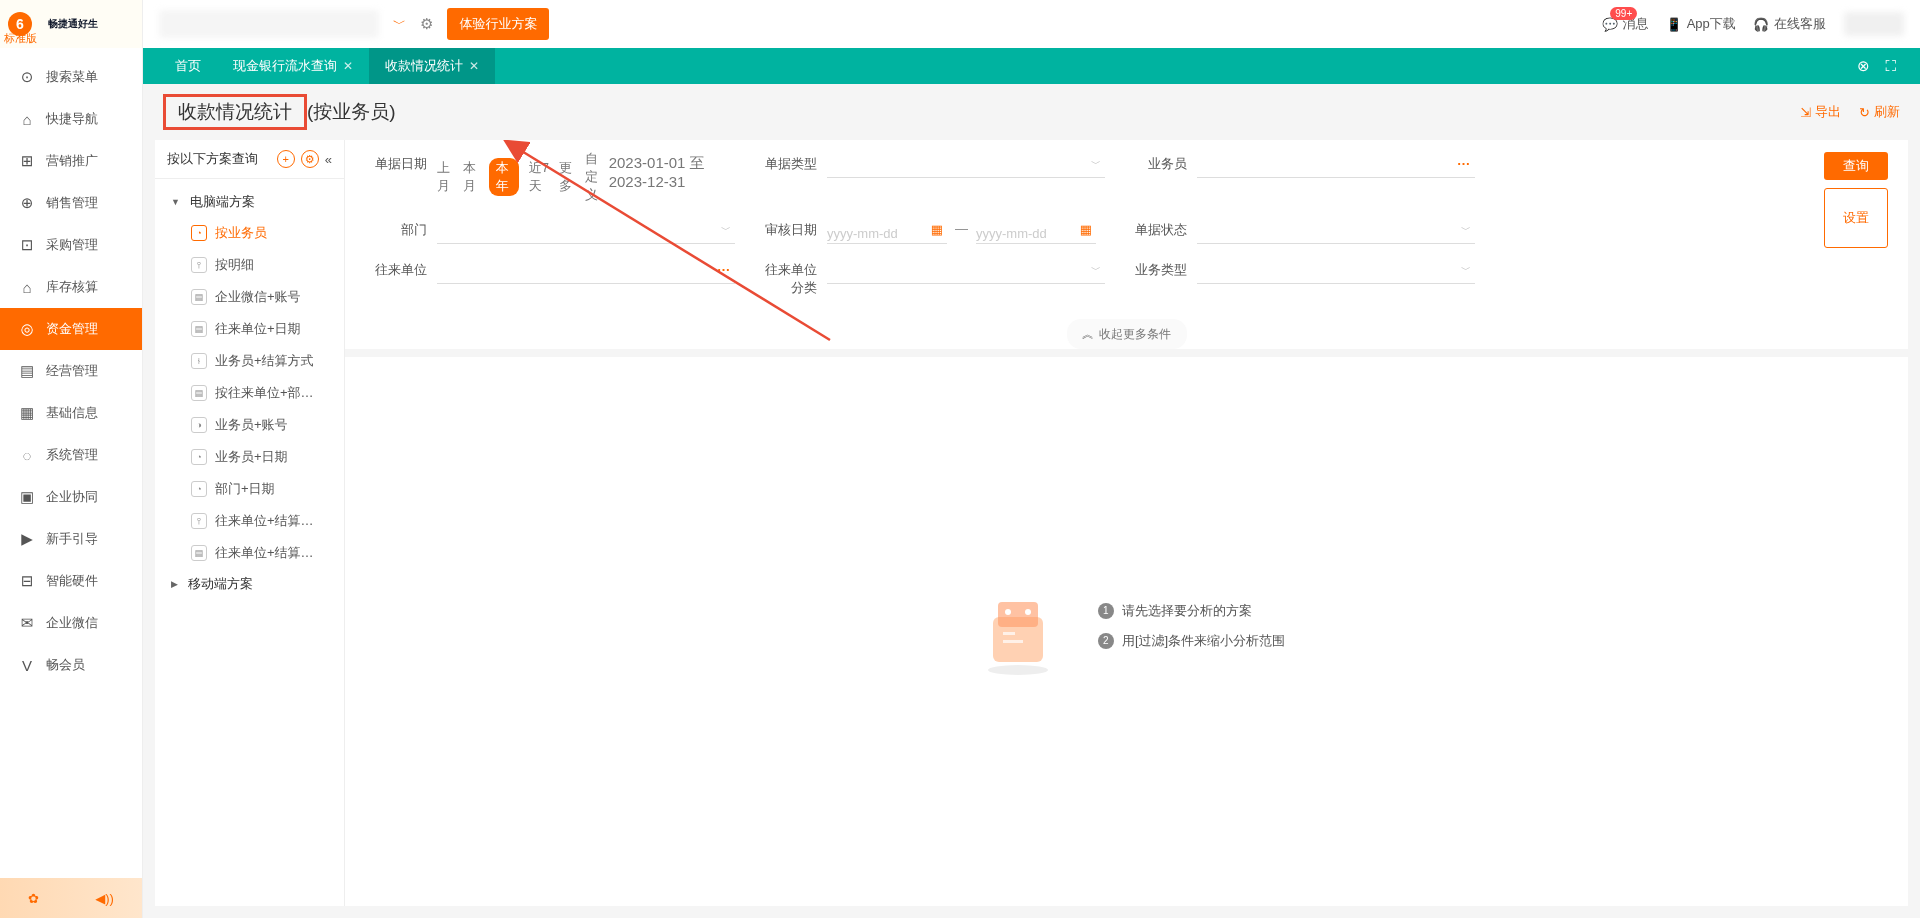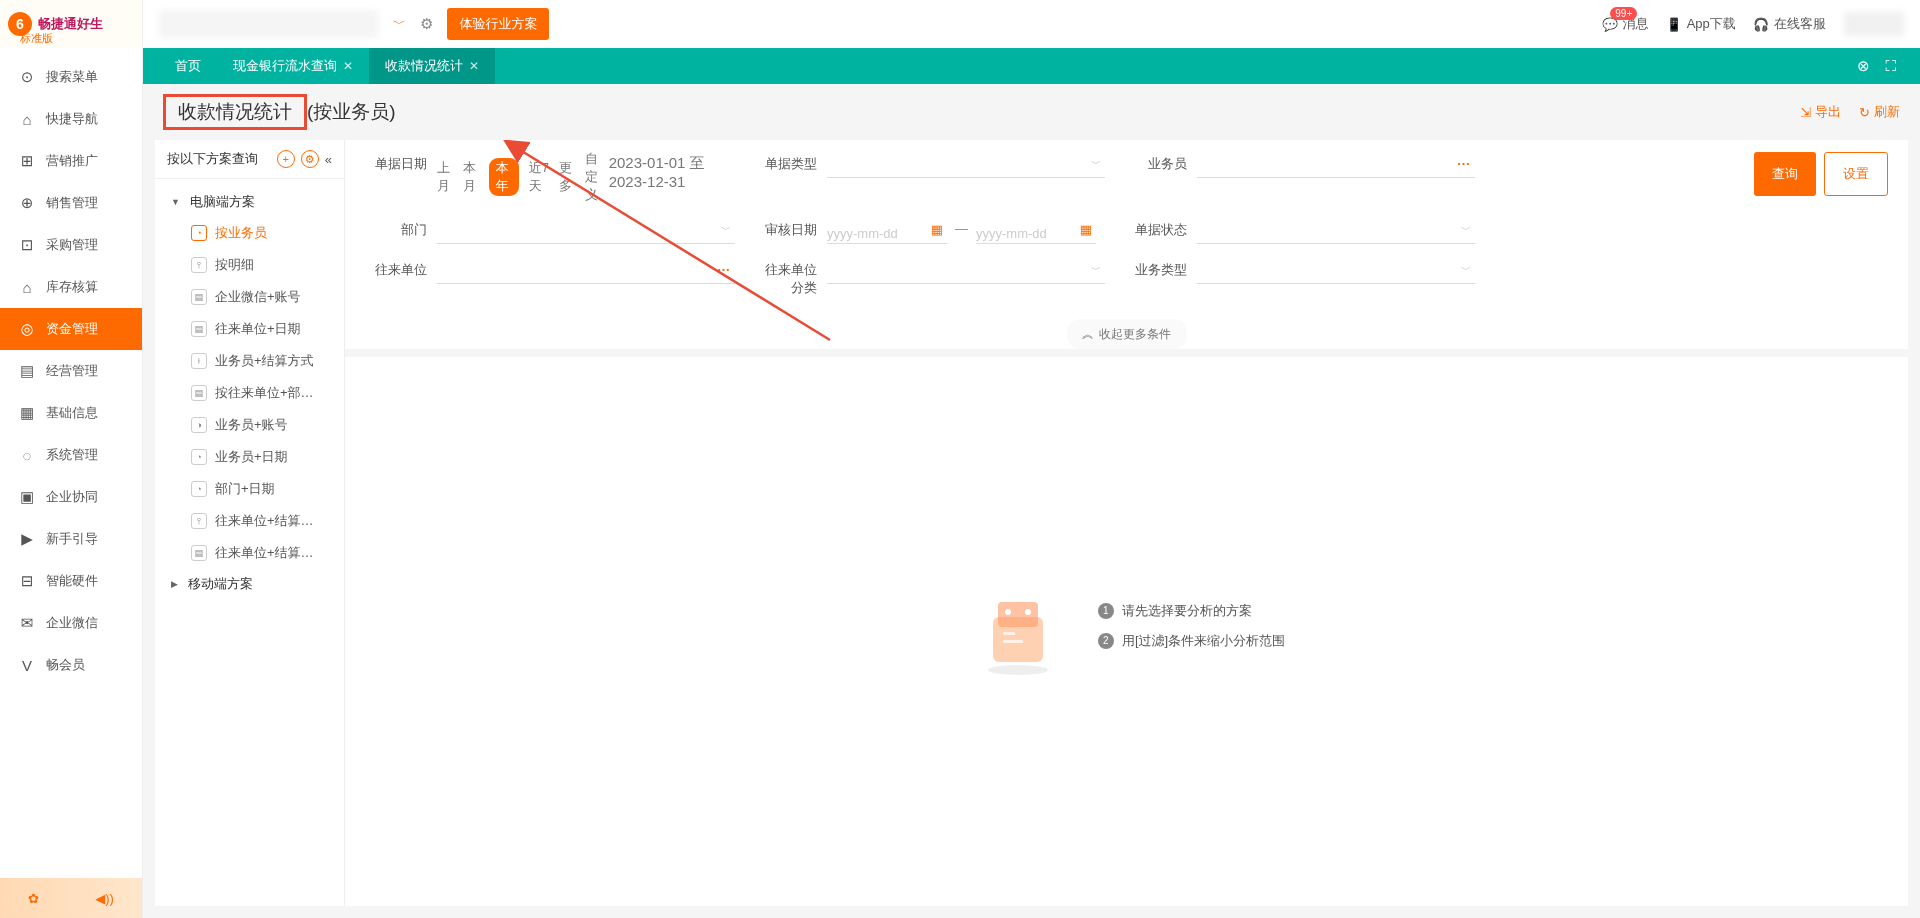--- a/index.html
+++ b/index.html
@@ -4,22 +4,22 @@
   <style>
     * { margin: 0; padding: 0; box-sizing: border-box; }
     body { font-family: "Microsoft YaHei", Arial, sans-serif; font-size: 13px; color: #333; background: #fff; overflow: hidden; }
     
     .app { display: flex; height: 918px; width: 1920px; position: relative; }
     
     
     .sidebar { width: 143px; background: #fff; border-right: 1px solid #eee; display: flex; flex-direction: column; }
     .logo-area { height: 48px; background: #fffdf5; display: flex; align-items: center; padding: 4px 8px; position: relative; }
     .logo-icon { width: 24px; height: 24px; background: #ff6a00; border-radius: 50%; color: #fff; display: flex; align-items: center; justify-content: center; font-weight: bold; font-size: 14px; }
-    .logo-text { margin-left: 6px; color: #be185d; font-size: 13px; font-weight: bold; }
-    .logo-edition { position: absolute; bottom: 2px; left: 20px; font-size: 11px; color: #ff6a00; }
+    .logo-text { margin-left: 16px; color: #0f172a; font-size: 10px; font-weight: bold; }
+    .logo-edition { position: absolute; bottom: 2px; left: 4px; font-size: 11px; color: #ff6a00; }
     .sidebar-menu { flex: 1; padding-top: 8px; }
     .menu-item { display: flex; align-items: center; padding: 12px 18px; cursor: pointer; color: #555; }
     .menu-item.active { background: #ff6a00; color: #fff; }
     .menu-ico { width: 18px; height: 18px; display: inline-flex; align-items: center; justify-content: center; margin-right: 10px; font-size: 15px; }
     .sidebar-footer { height: 40px; background: linear-gradient(to right, #ffd9b3, #ffe6cc); display: flex; align-items: center; justify-content: space-around; color: #ff6a00; }
     
     
     .main { flex: 1; display: flex; flex-direction: column; background: #f5f5f5; }
     
     
@@ -82,21 +82,21 @@
     .date-ico { position: absolute; right: 4px; color: #ff6a00; font-size: 13px; }
     .date-placeholder { color: #ccc; font-size: 13px; margin-top: 7px; }
     
     .date-shortcuts { display: flex; gap: 10px; align-items: center; font-size: 13px; }
     .date-sc { color: #777; cursor: pointer; }
     .date-sc.active { background: #ff6a00; color: #fff; padding: 1px 7px; border-radius: 9px; }
     .date-range-text { color: #777; font-size: 15px; margin-top: 4px; }
     
     .filter-col { display: flex; flex-direction: row; }
     
-    .action-buttons { position: absolute; right: 20px; top: 12px; display: flex; flex-direction: row; gap: 8px; }
+    .action-buttons { position: absolute; right: 20px; top: 12px; display: flex; flex-direction: column; gap: 8px; }
     
     
     .arrow-svg { position: absolute; top: 0; left: 155px; width: 360px; height: 260px; pointer-events: none; z-index: 50; }
     
     
     .collapse-bar { height: 30px; background: #fafafa; display: flex; align-items: center; justify-content: center; color: #777; font-size: 12px; cursor: pointer; gap: 5px; margin: 0 20px; border-radius: 14px; width: 120px; align-self: center; }
     
     
     .results-area { flex: 1; background: #fff; display: flex; align-items: center; justify-content: center; position: relative; border-top: 8px solid #f5f5f5; }
     .robot-svg { width: 100px; height: 100px; }
@@ -398,21 +398,21 @@
             <div class="filter-item" style="width:350px">
               <div class="filter-label">业务类型</div>
               <div class="filter-select">
                   <span class="select-caret">﹀</span>
                 </div>
             </div>
           </div>
 
           <div class="action-buttons">
             <button class="btn-primary" style="padding:5px 18px">查询</button>
-            <button class="btn-outline" style="padding:12px 18px">设置</button>
+            <button class="btn-outline" style="padding:20px 18px">设置</button>
           </div>
         </div>
 
         <div class="collapse-bar">
           <span>︽</span>
           <span>收起更多条件</span>
         </div>
 
         <div class="results-area">
           <svg class="robot-svg" viewBox="0 0 100 100">

